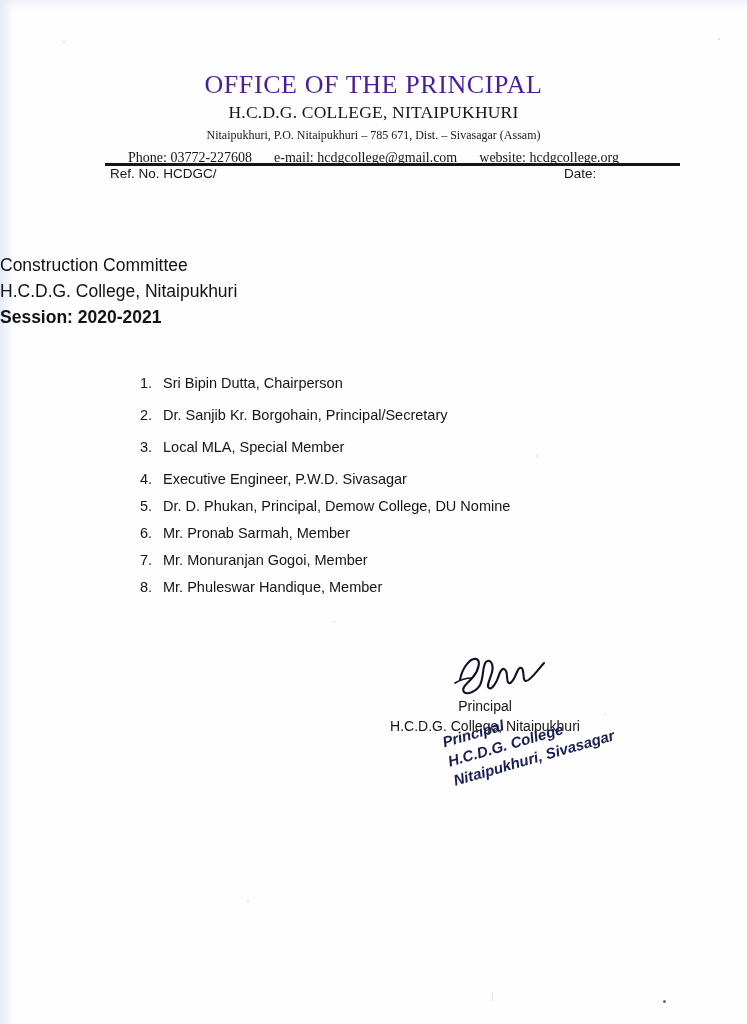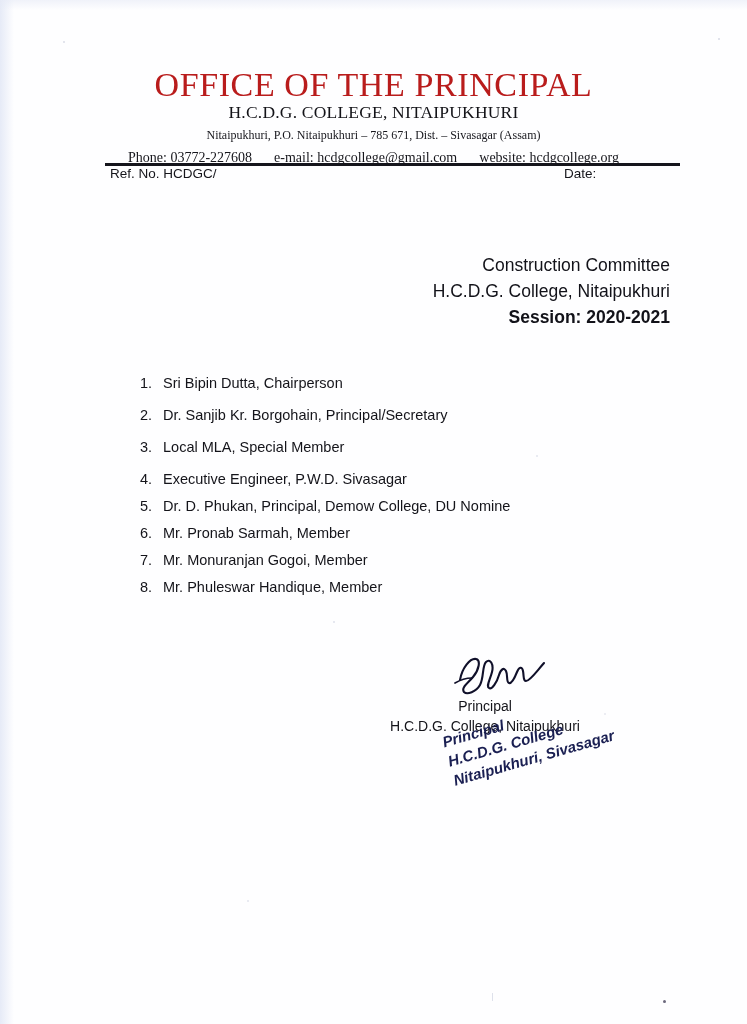--- a/index.html
+++ b/index.html
@@ -43,24 +43,24 @@
   
   .letterhead {
     position: absolute;
     left: 0;
     top: 70px;
     width: 747px;
     text-align: center;
     font-family: "Liberation Serif", serif;
   }
   .lh-title {
-    font-size: 34px;
+    font-size: 26px;
     letter-spacing: 0.6px;
     line-height: 30px;
-    color: #b91c1c;
+    color: #4c1d95;
   }
   .lh-college {
     font-size: 17.5px;
     line-height: 22px;
     letter-spacing: 0.2px;
     margin-top: 1px;
     color: #131318;
   }
   .lh-address {
     font-size: 12px;
@@ -107,21 +107,21 @@
     left: 454px;
     top: 0;
   }
 
   
   .heading {
     position: absolute;
     left: 0;
     top: 252px;
     width: 670px;
-    text-align: right;
+    text-align: left;
   }
   .heading .hl {
     font-size: 17.5px;
     line-height: 26px;
     color: #121219;
   }
   .heading .hl.bold { font-weight: bold; }
 
   
   .members {

